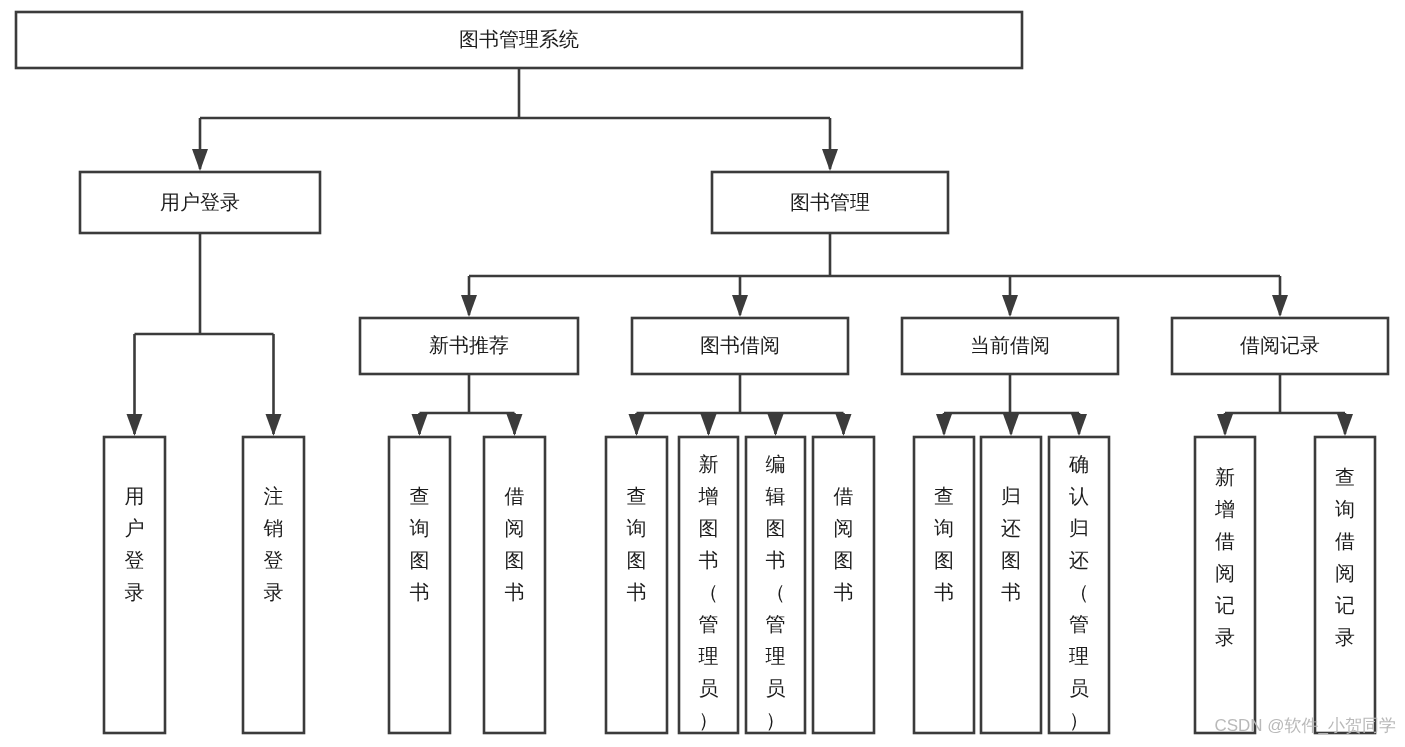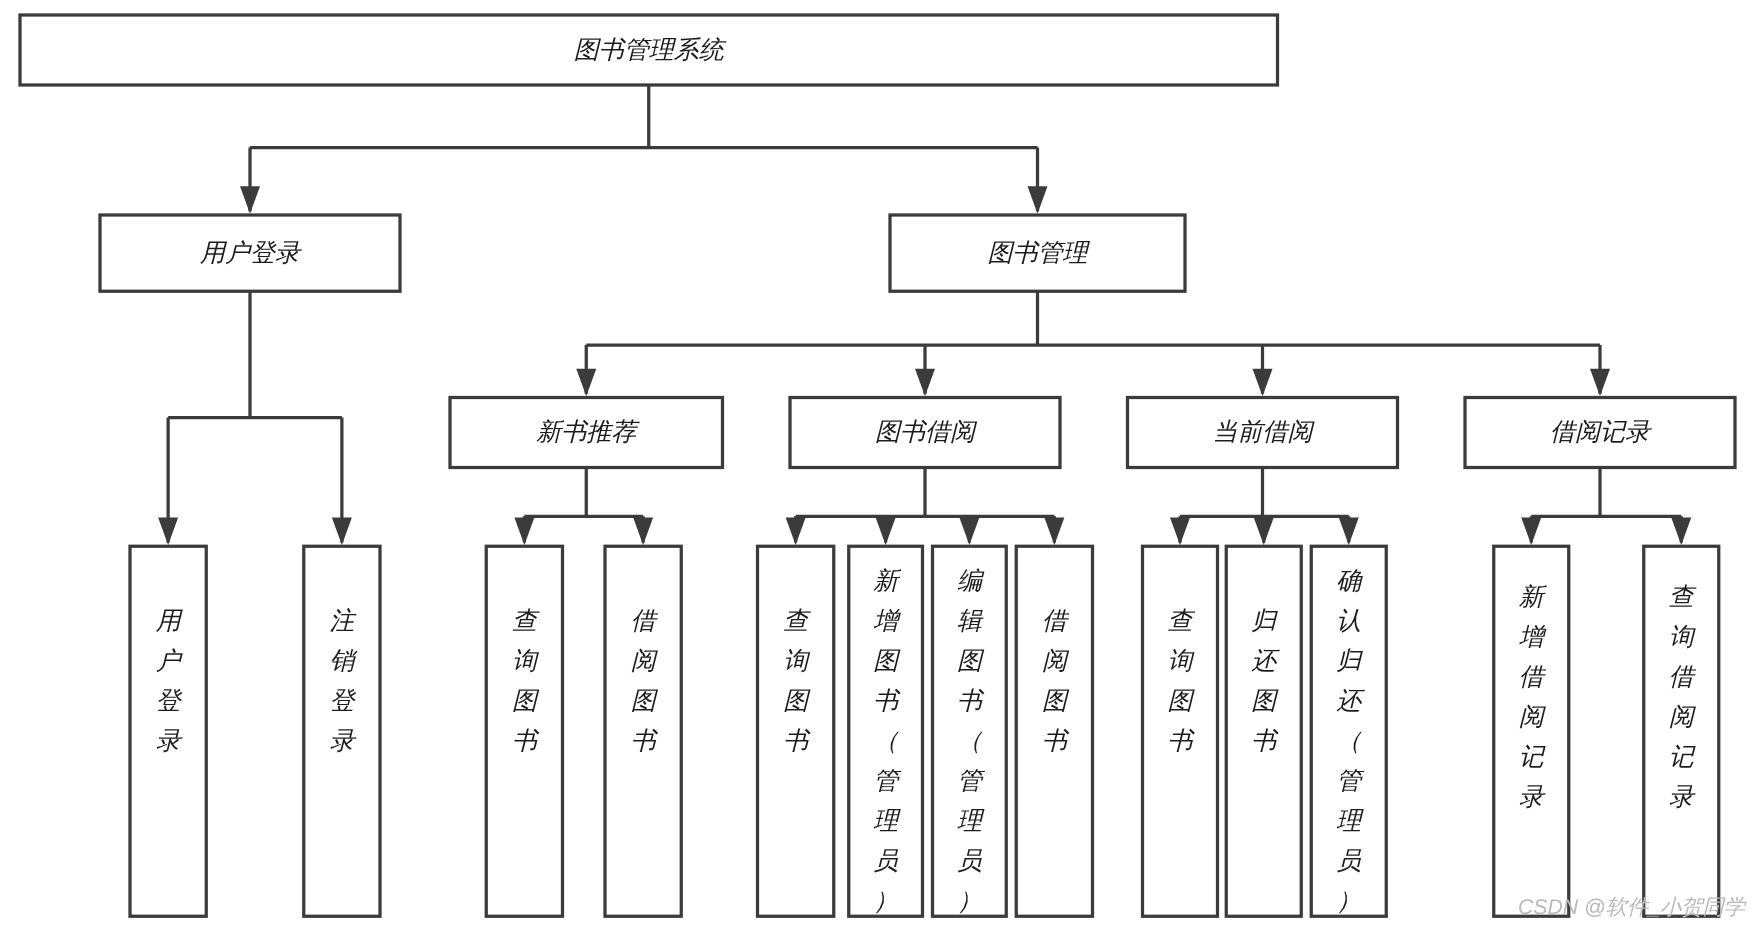--- a/index.html
+++ b/index.html
@@ -12,21 +12,20 @@
     height: 747px;
     font-family: "Liberation Sans", "DejaVu Sans", sans-serif;
     overflow: hidden;
     position: relative;
   }
   #diagram-root {
     position: absolute;
     top: 0; left: 0;
     width: 1405px;
     height: 586px;
-    font-style: italic;
   }
   svg.diagram-canvas {
     display: block;
     width: 1405px;
     height: 747px;
   }
   .node-box {
     fill: #ffffff;
     stroke: #3b3b3b;
     stroke-width: 2.6;

